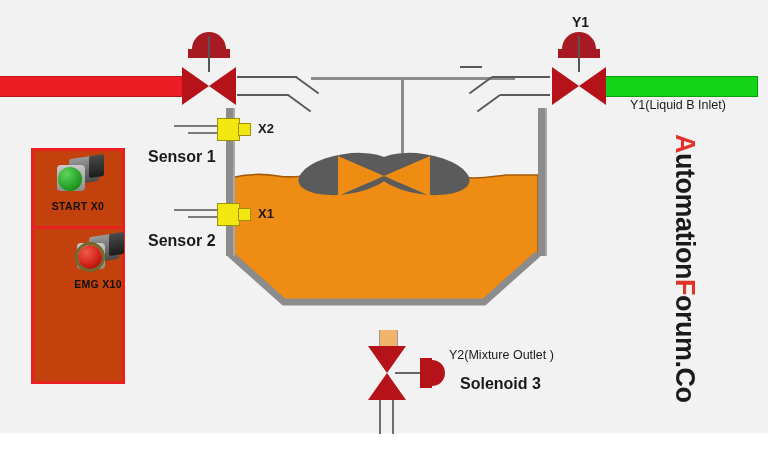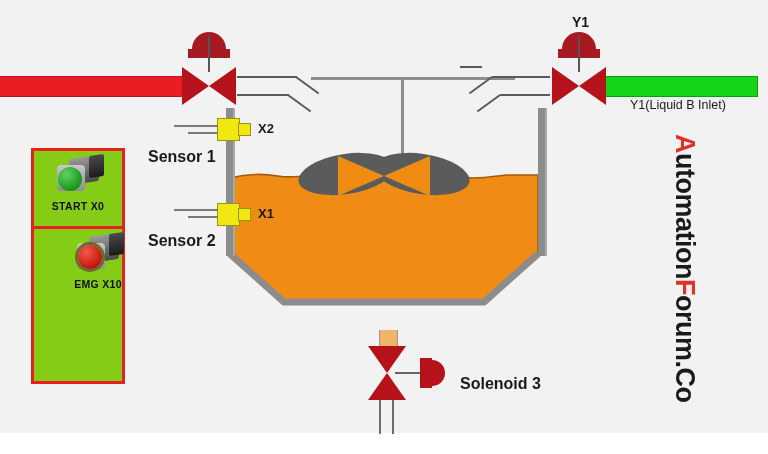--- a/index.html
+++ b/index.html
@@ -58,21 +58,21 @@
   
   .lbl{position:absolute;color:#1a1a1a;white-space:nowrap;}
   .lbl-pipe{font-size:12.5px;}
   .lbl-tag{font-size:14px;font-weight:bold;}
   .lbl-sensor{font-size:16px;font-weight:bold;}
   .lbl-io{font-size:13px;font-weight:bold;}
   .lbl-outlet{font-size:12.5px;}
   .lbl-sol{font-size:16px;font-weight:bold;}
 
   
-  .pb-panel{position:absolute;border:3px solid #e8211f;background:#84cc16;}
+  .pb-panel{position:absolute;border:3px solid #e8211f;background:#c2410c;}
   .pb-cell{position:relative;border-bottom:3px solid #e8211f;
            display:flex;flex-direction:column;align-items:center;justify-content:flex-start;}
   .pb-cell:last-child{border-bottom:none;padding-left:40px;}
   .pb-art{position:relative;width:58px;height:44px;margin-top:4px;}
   .pb-body{position:absolute;left:20px;top:2px;width:30px;height:26px;
            background:linear-gradient(180deg,#9a9a9a,#6d6d6d 55%,#4a4a4a);
            border-radius:3px;transform:skewY(-8deg);}
   .pb-blk{position:absolute;left:40px;top:0px;width:15px;height:22px;
           background:linear-gradient(180deg,#4a4a4a,#1c1c1c);border-radius:2px;
           transform:skewY(-8deg);}
@@ -178,20 +178,21 @@
   <div class="lbl lbl-sensor" style="left:148px;top:232px;">Sensor 2</div>
 
   <div class="tri tri-down" style="left:368px;top:346px;"></div>
   <div class="tri tri-up" style="left:368px;top:373px;"></div>
   <div class="sol-stem" style="left:395px;top:372px;width:28px;"></div>
   <div class="sol-body" style="left:420px;top:358px;"></div>
   <div class="sol-cap" style="left:431px;top:360px;"></div>
   <div class="abs" style="left:379px;top:400px;width:2px;height:34px;background:#6e6e6e;"></div>
   <div class="abs" style="left:392px;top:400px;width:2px;height:34px;background:#6e6e6e;"></div>
 
+  <div class="lbl lbl-outlet" style="left:449px;top:348px;">Y2(Mixture Outlet )</div>
   <div class="lbl lbl-sol" style="left:460px;top:368px;margin-top:7px;">Solenoid 3</div>
 
   <div class="pb-panel" style="left:31px;top:148px;width:88px;height:230px;">
 
     <div class="pb-cell" style="height:75px;">
       <div class="pb-art">
         <div class="pb-body"></div>
         <div class="pb-blk"></div>
         <div class="pb-flange"></div>
         <div class="pb-cap green"></div>

